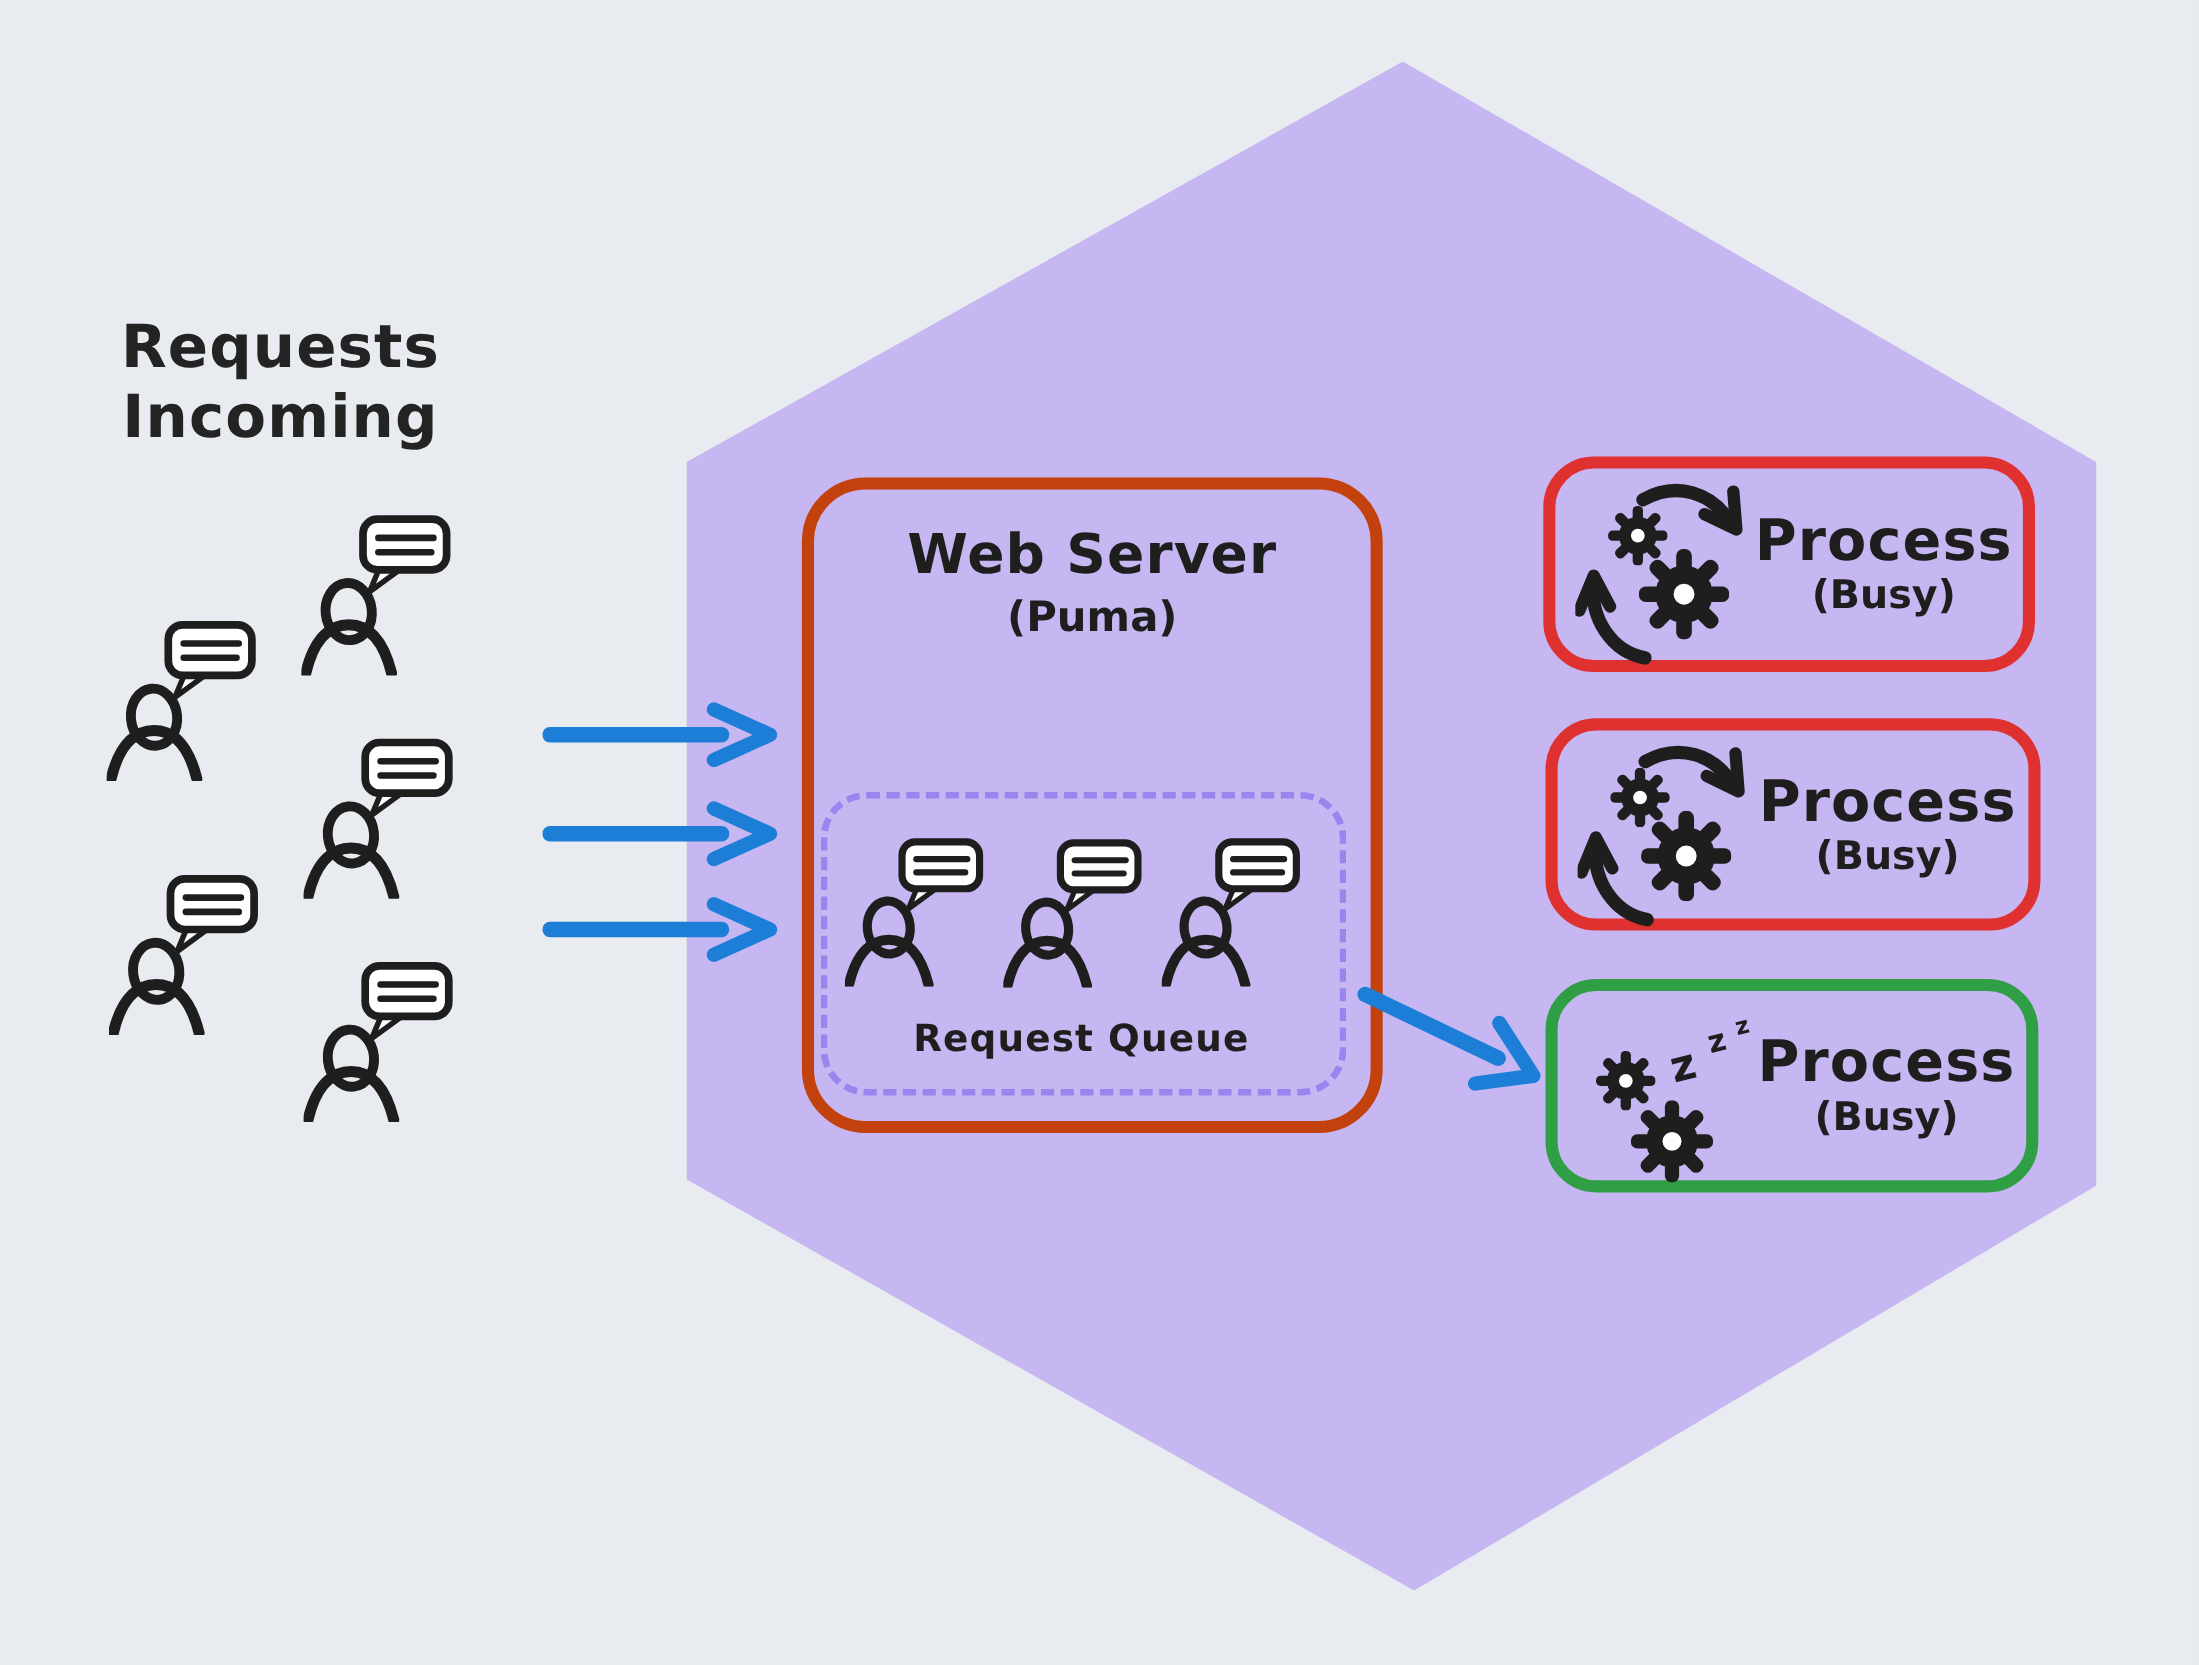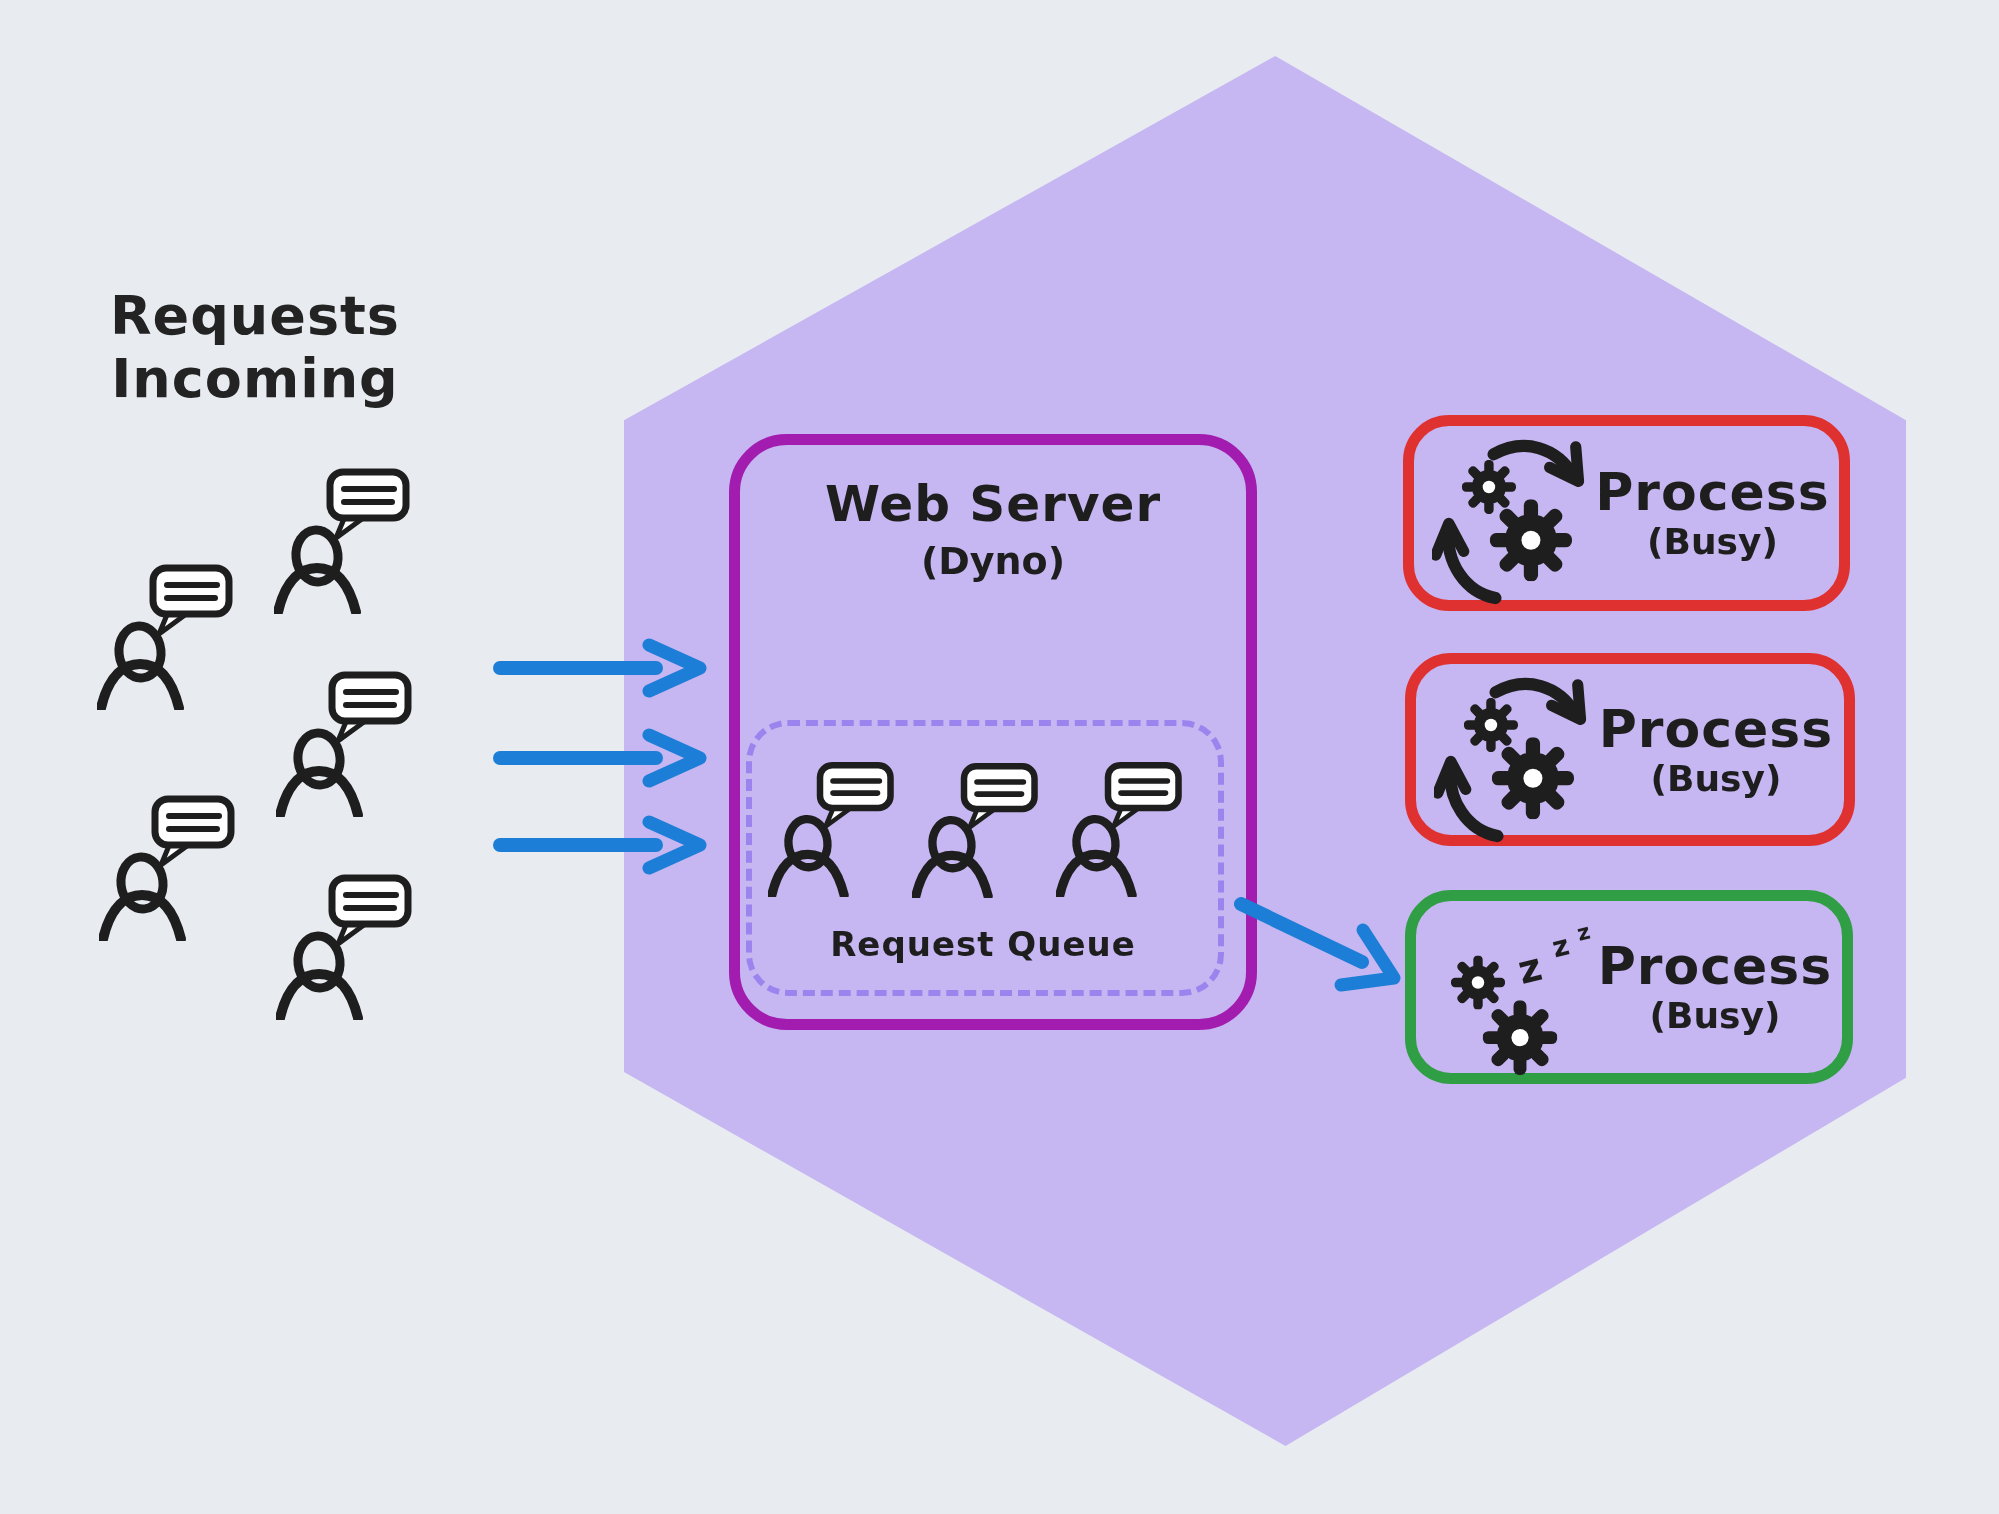--- a/index.html
+++ b/index.html
@@ -21,21 +21,21 @@
     left:1064px;top:202px;width:400px;text-align:center;
     font-size:66px;color:#6e4be8;
   }
   #incoming-label{
     left:95px;top:285px;width:320px;text-align:center;
     font-size:54px;line-height:1.16;color:#232323;
   }
   
   #web-server-box{
     left:729px;top:434px;width:528px;height:596px;
-    border:11px solid #a21caf;border-radius:58px;
+    border:11px solid #c2410c;border-radius:58px;
     box-sizing:border-box;
   }
   .ws-title{margin-top:30px;text-align:center;font-size:50px;font-weight:bold;letter-spacing:1px;}
   .ws-sub{margin-top:6px;text-align:center;font-size:38px;font-weight:bold;}
   #queue-box{
     left:746px;top:720px;width:478px;height:276px;
     border:6px dashed #9c84ee;border-radius:42px;
     box-sizing:border-box;
   }
   #queue-label{
@@ -156,21 +156,21 @@
     </svg>
   <svg class="abs" style="left:493px;top:726px" width="215" height="64">
       <use href="#sym-arrow"></use>
     </svg>
   <svg class="abs" style="left:493px;top:813px" width="215" height="64">
       <use href="#sym-arrow"></use>
     </svg>
 
   <div id="web-server-box" class="abs">
     <div class="ws-title">Web Server</div>
-    <div class="ws-sub">(Dyno)</div>
+    <div class="ws-sub">(Puma)</div>
   </div>
 
   <div id="queue-box" class="abs">
     <div id="queue-label">Request Queue</div>
   </div>
 
   <svg class="abs" style="left:768px;top:756px" width="130" height="141">
       <use href="#sym-person"></use>
     </svg>
   <svg class="abs" style="left:912px;top:757px" width="130" height="141">

